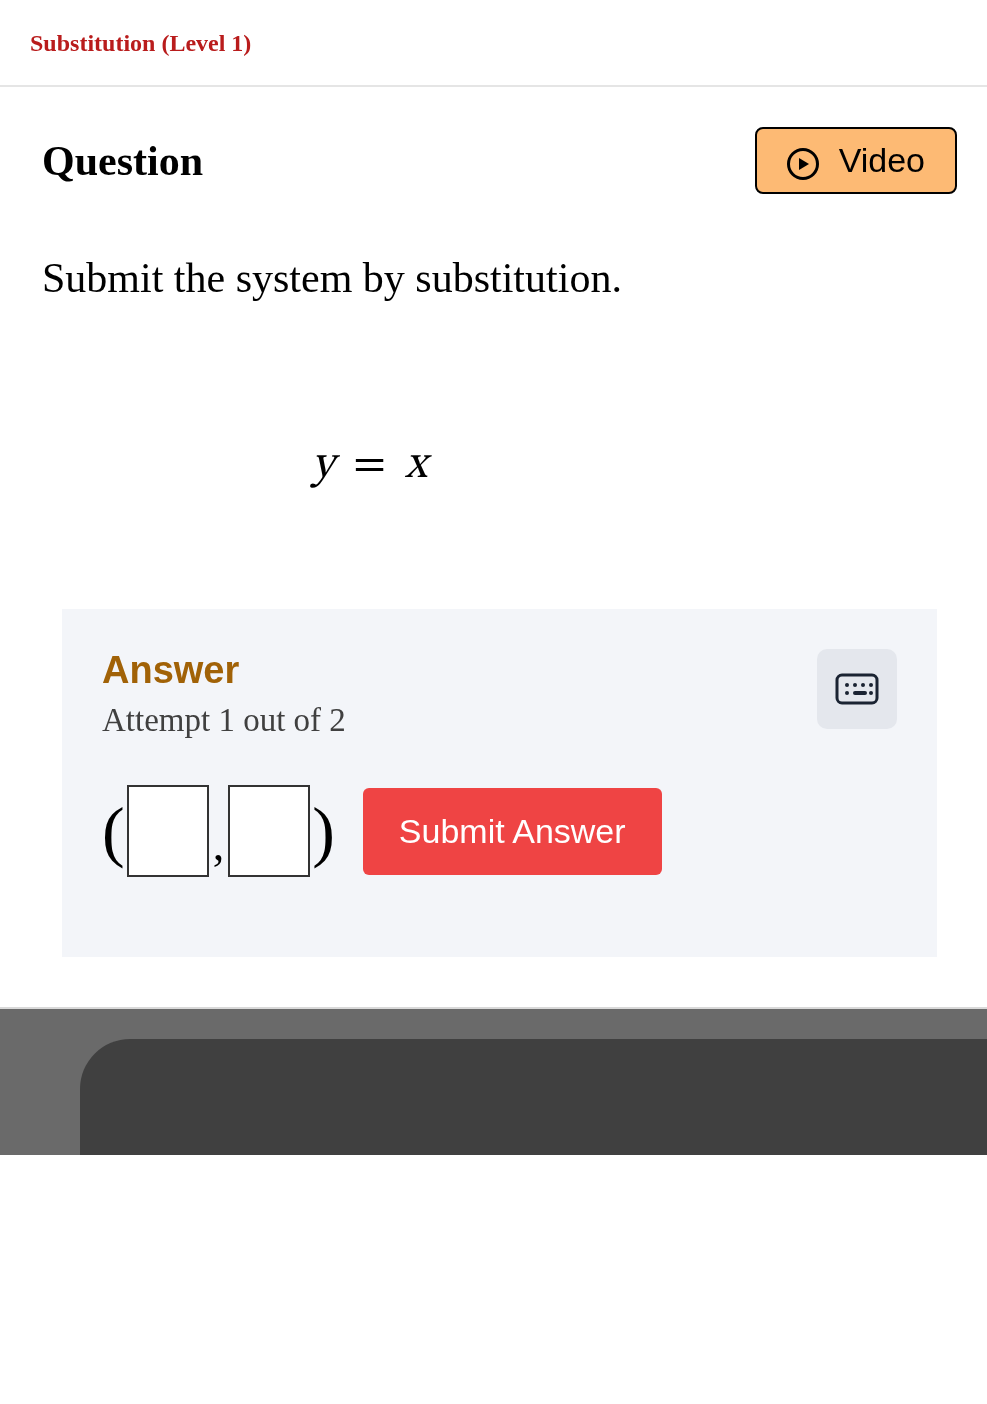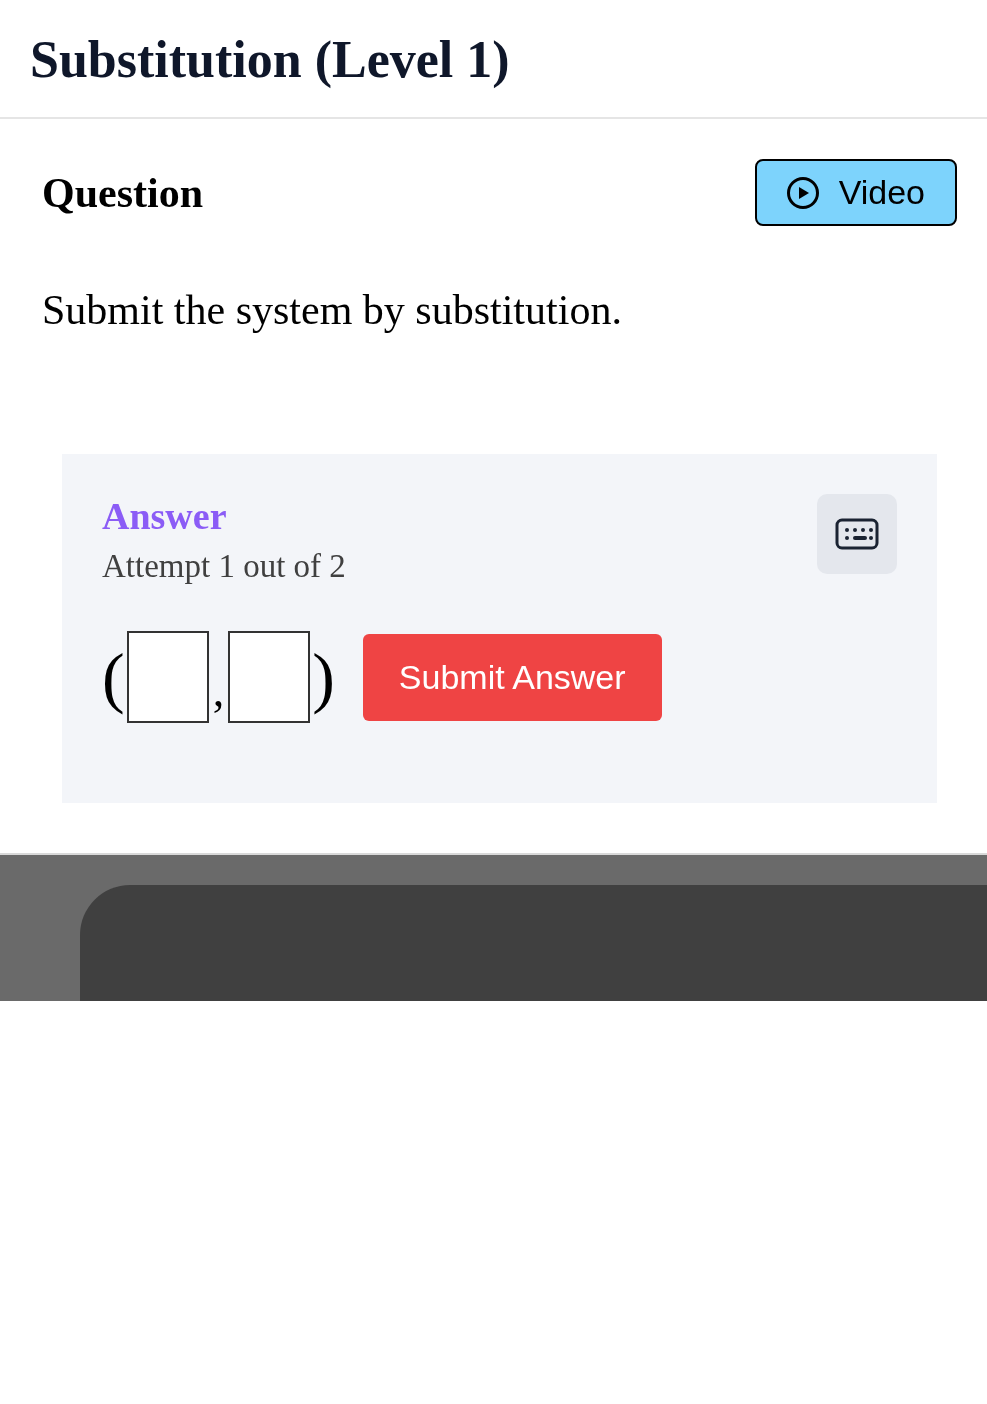--- a/index.html
+++ b/index.html
@@ -10,23 +10,23 @@
     background: #fff;
     color: #000;
     width: 987px;
   }
   .header {
     padding: 30px 30px 28px 30px;
     border-bottom: 2px solid #e5e5e5;
   }
   .page-title {
     font-family: Georgia, 'Times New Roman', serif;
-    font-size: 52px;
+    font-size: 24px;
     font-weight: 700;
-    color: #0f172a;
+    color: #b91c1c;
     margin: 0;
   }
   .question-section {
     padding: 40px 30px 0 42px;
   }
   .question-row {
     display: flex;
     align-items: center;
     justify-content: flex-start;
     gap: 20px;
@@ -34,26 +34,26 @@
   }
   .question-heading {
     font-family: Georgia, 'Times New Roman', serif;
     font-size: 42px;
     font-weight: 700;
     color: #000;
     flex: 1;
   }
   .btn-outline {
     display: inline-flex;
-    align-items: center;
+    align-items: flex-end;
     justify-content: center;
     gap: 20px;
     border: 2px solid #000;
     border-radius: 8px;
-    background: #7dd3fc;
+    background: #fdba74;
     font-size: 34px;
     padding: 12px 30px;
     cursor: pointer;
     font-family: 'Helvetica Neue', Arial, sans-serif;
   }
   .play-icon-wrap {
     display: inline-flex;
     align-items: center;
     justify-content: center;
     width: 32px;
@@ -87,24 +87,24 @@
   .eq-line { white-space: nowrap; }
   .eq-op { font-style: normal; padding: 0 8px; }
   .eq-num { font-style: normal; }
   .answer-panel {
     background: #f3f5f9;
     margin: 0 20px 50px 20px;
     padding: 40px 40px 80px 40px;
     position: relative;
   }
   .answer-heading {
-    font-family: Liberation Serif, serif;
+    font-family: Liberation Sans, sans-serif;
     font-size: 38px;
     font-weight: 700;
-    color: #8b5cf6;
+    color: #a16207;
     margin-bottom: 10px;
   }
   .attempt-text {
     font-family: Georgia, 'Times New Roman', serif;
     font-size: 33px;
     color: #404040;
     margin-bottom: 46px;
   }
   .keyboard-btn {
     position: absolute;
@@ -184,20 +184,25 @@
       <span class="play-icon-wrap">
           <span class="play-triangle"></span>
         </span>
       <span>Video</span>
     </button>
   </div>
 
   <div class="prompt">Submit the system by substitution.</div>
 
   <div class="equations">
+    <div class="eq-line">
+      <span>y</span>
+      <span class="eq-op">=</span>
+      <span>x</span>
+    </div>
   </div>
 
   <div class="answer-panel">
     <div class="answer-heading">Answer</div>
     <div class="attempt-text">Attempt 1 out of 2</div>
 
     <div class="keyboard-btn">
       <svg width="44" height="32" viewBox="0 0 44 32">
         <rect x="2" y="2" width="40" height="28" rx="5" ry="5" fill="none" stroke="#1a2332" stroke-width="3"></rect>
         <circle cx="12" cy="12" r="2" fill="#1a2332"></circle>

